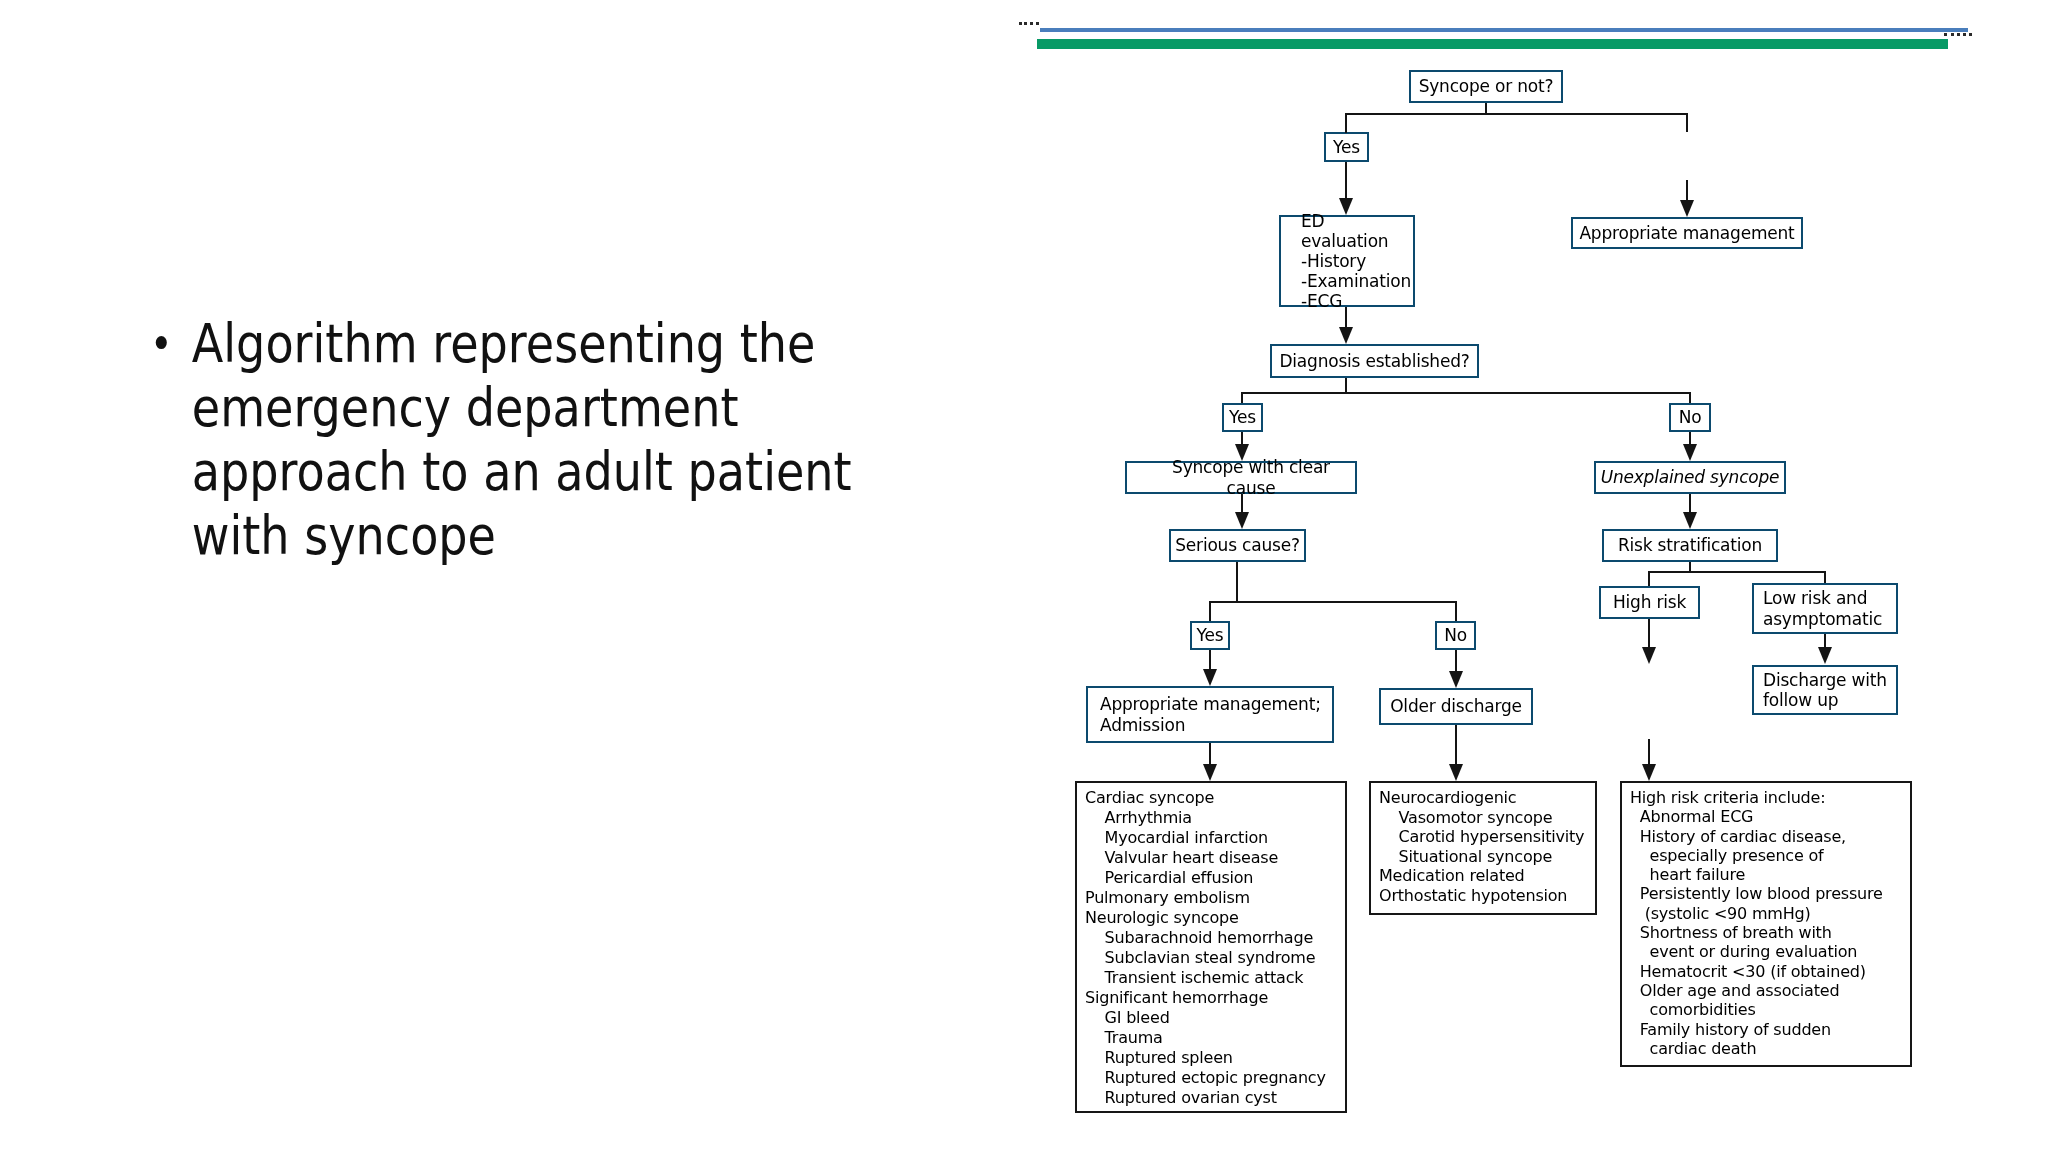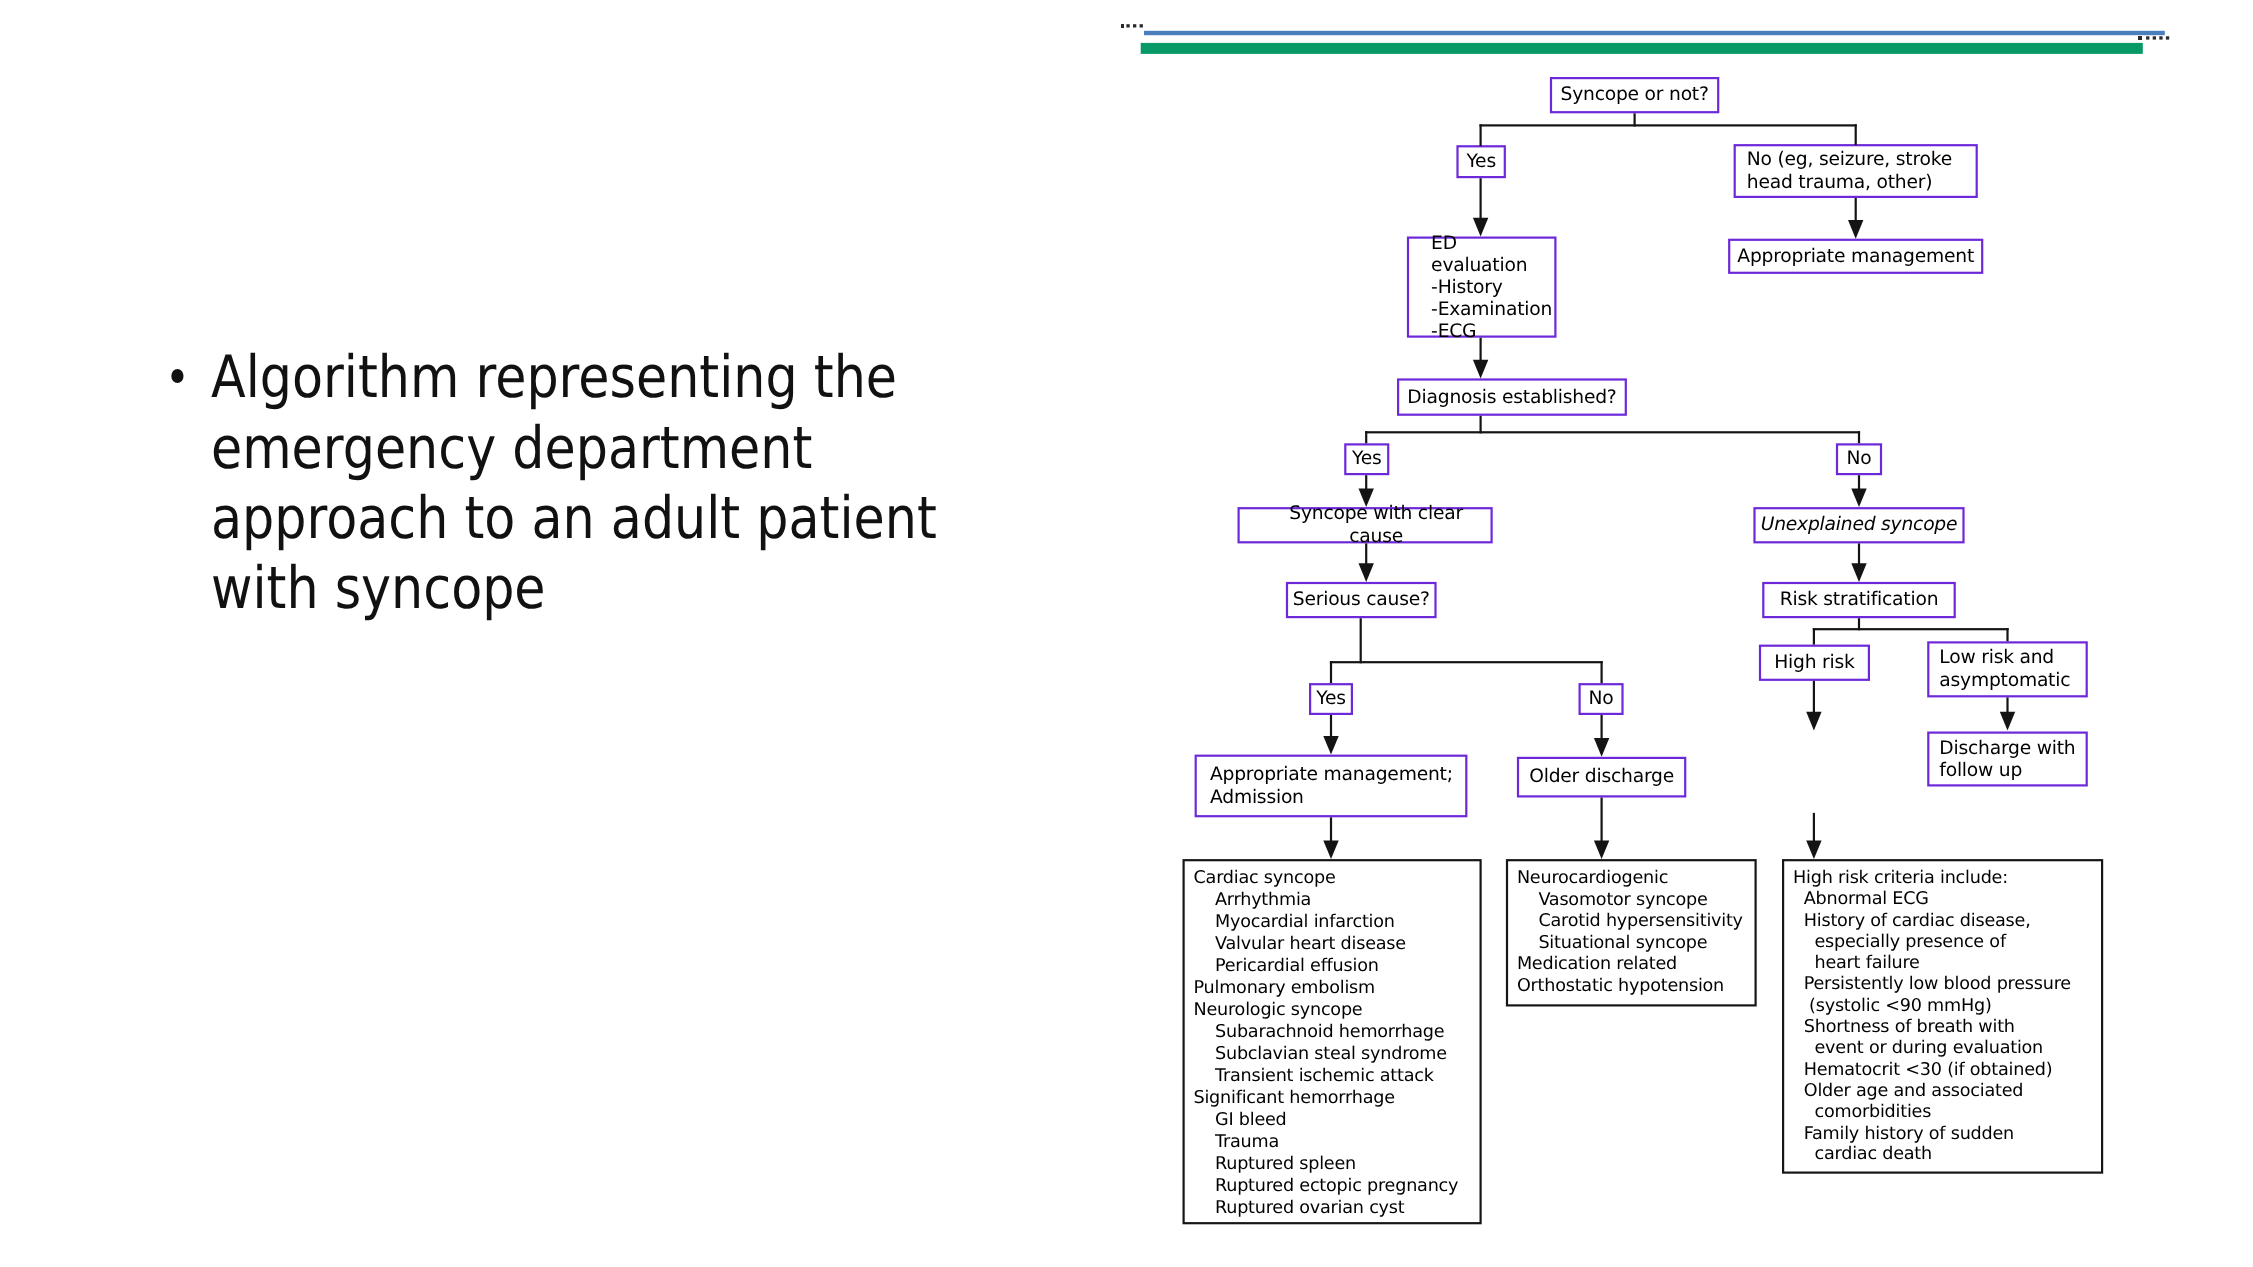--- a/index.html
+++ b/index.html
@@ -23,21 +23,21 @@
     transform:scaleX(0.87); transform-origin:left top;
     font-size:53px; line-height:64px; color:#111;
     display:flex;
   }
   #caption .bullet { width:48px; font-size:44px; line-height:64px; }
   #caption .cap-lines { flex:1; }
 
   
   .node {
     position:absolute; box-sizing:border-box;
-    border:2px solid #6d28d9; background:#fff;
+    border:2px solid #0c4a6e; background:#fff;
     font-family:"DejaVu Sans", sans-serif;
     font-size:17px; line-height:1.18; letter-spacing:-0.2px;
     display:flex; align-items:center; justify-content:center;
     text-align:center; white-space:pre-line;
   }
   .node.left { justify-content:flex-start; text-align:left; }
   .listbox {
     position:absolute; box-sizing:border-box;
     border:2px solid #161616; background:#fff;
     font-family:"DejaVu Sans", sans-serif;
@@ -69,22 +69,20 @@
       <div>emergency department</div>
       <div>approach to an adult patient</div>
       <div>with syncope</div>
     </div>
   </div>
 
   <div class="node" style="left:1409px; top:70px; width:154px; height:33px;">Syncope or not?</div>
 
   <div class="node" style="left:1324px; top:132px; width:45px; height:30px;">Yes</div>
 
-  <div class="node left" style="left:1576px; top:131px; width:222px; height:49px; padding-left:10px;">No (eg, seizure, stroke
-head trauma, other)</div>
 
   <div class="node left" style="left:1279px; top:215px; width:136px; height:92px; padding-left:20px;">ED evaluation
  -History
  -Examination
  -ECG</div>
 
   <div class="node" style="left:1571px; top:217px; width:232px; height:32px;">Appropriate management</div>
 
   <div class="node" style="left:1241px; top:344px; width:209px; height:34px;margin-left:29px;">Diagnosis established?</div>
 

